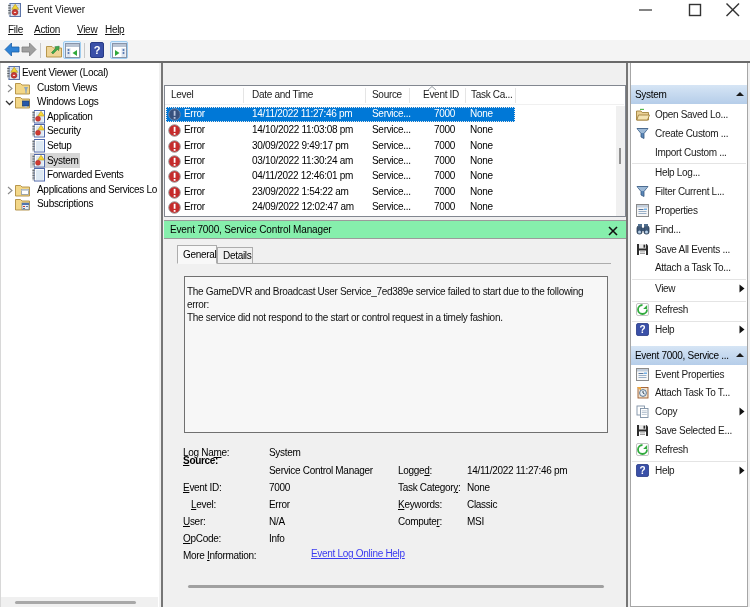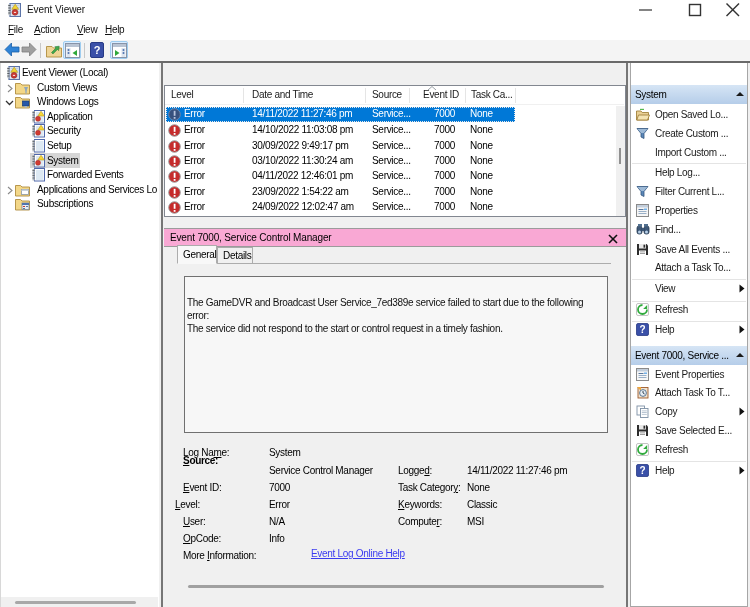--- a/index.html
+++ b/index.html
@@ -14,21 +14,21 @@
   overflow:hidden;
 }
 .abs { position:absolute; }
 
 #titlebar { left:0; top:0; width:750px; height:20px; background:#fff; }
 #title-text { left:27px; top:4px; font-size:10px; letter-spacing:-0.05px; color:#111; }
 
 .winbtn { top:0; height:20px; }
 
 #menubar { left:0; top:20px; width:750px; height:20px; background:#fff; }
-.menuitem { top:24px; font-size:10px; color:#111; }
+.menuitem { top:24px; font-size:10px; color:#111;text-decoration:underline; }
 .menuitem u { text-decoration:underline; }
 
 #toolbar { left:0; top:40px; width:750px; height:23px; background:#f4f4f4; border-bottom:2px solid #696969; }
 .tsep { top:43px; width:1px; height:15px; background:#c8c8c8; }
 .tglow { top:41px; width:18px; height:18px; background:#d9ecff; border:1px solid #9fcdf0; border-radius:2px; }
 
 #tree { left:0; top:63px; width:159px; height:544px; background:#fff; border-left:1px solid #d8d8d8; }
 .trow { position:absolute; left:0; height:15px; white-space:nowrap; }
 .trow .lbl { position:absolute; top:1px; }
 #tree-hscroll { left:1px; top:597px; width:157px; height:10px; background:#f0f0f0; }
@@ -38,24 +38,24 @@
 #midhead { left:0; top:0; width:463px; height:18px; background:#595959; color:#fff; line-height:18px; }
 #tablebox { left:1px; top:22px; width:462px; height:132px; background:#fff; border:1px solid #828790; }
 .colsep { position:absolute; top:2px; width:1px; height:15px; background:#e5e5e5; }
 .hdrcell { position:absolute; top:3px; color:#1a1a1a; }
 .row { position:absolute; left:0; width:459px; height:15px; }
 .rowsel { background:#0078d7; color:#fff; width:349px; outline:1px dotted #e8e8e8; outline-offset:-1px; }
 .cell { position:absolute; top:1px; white-space:nowrap; }
 #vscroll { left:451px; top:20px; width:9px; height:110px; background:#f0f0f0; }
 #vthumb { left:3px; top:42px; width:2px; height:16px; background:#909090; }
 
-#dtitle { left:1px; top:157px; width:462px; height:19px; letter-spacing:-0.15px; background:#f9a8d4; border-top:1px solid #9b9b9b; border-bottom:1px solid #9b9b9b; line-height:17px;margin-top:8px; }
+#dtitle { left:1px; top:157px; width:462px; height:19px; letter-spacing:-0.15px; background:#86efac; border-top:1px solid #9b9b9b; border-bottom:1px solid #9b9b9b; line-height:17px; }
 #tab1 { left:14px; top:182px; width:40px; height:19px; background:#f8f8f8; border:1px solid #acacac; border-bottom:1px solid #f8f8f8; z-index:2; line-height:17px; text-align:left; padding-left:5px; }
 #tab2 { left:54px; top:184px; width:36px; height:17px; border:1px solid #acacac; line-height:15px; text-align:left; padding-left:5px; }
-#descbox { left:21px; top:213px; width:424px; height:157px; background:#f7f7f7; border:1px solid #707070; padding:19px 2px; line-height:13px; color:#111; white-space:nowrap; overflow:hidden; }
+#descbox { left:21px; top:213px; width:424px; height:157px; background:#f7f7f7; border:1px solid #707070; padding:8px 2px; line-height:13px; color:#111; white-space:nowrap; overflow:hidden; }
 .flabel u, .fl u { text-decoration:underline; }
 #hscroll2 { left:25px; top:522px; width:416px; height:3px; background:#a0a0a0; border-radius:2px; }
 
 #actions { left:630px; top:63px; width:118px; height:544px; background:#fff; border:1px solid #a6a6a6; border-top:none; }
 #act-head { left:0; top:0; width:116px; height:21px; background:#f0f0f0; font-weight:bold; line-height:21px; }
 .sechead { position:absolute; left:0; width:116px; height:20px; background:linear-gradient(#d6e5f5,#b5cde9); line-height:20px; border-top:1px solid #fff; }
 .aitem { position:absolute; left:24px; white-space:nowrap; color:#1a1a1a; }
 .aicon { position:absolute; left:5px; }
 .asep { position:absolute; left:1px; width:114px; height:1px; background:#e4e4e4; }
 .arr { position:absolute; left:108px; font-size:8px; color:#111; }
@@ -466,21 +466,21 @@
   <div class="fl abs" style="left:20px; top:384px;">Log Na<u>m</u>e:</div>
     <div class="fl abs" style="left:106px; top:384px;">System</div>
   <div class="fl abs" style="left:20px; top:392px;font-weight:bold;"><u>S</u>ource:</div>
     <div class="fl abs" style="left:106px; top:402px;">Service Control Manager</div>
   <div class="fl abs" style="left:235px; top:402px;">Logge<u>d</u>:</div>
     <div class="fl abs" style="left:304px; top:402px;">14/11/2022 11:27:46 pm</div>
   <div class="fl abs" style="left:20px; top:419px;"><u>E</u>vent ID:</div>
     <div class="fl abs" style="left:106px; top:419px;">7000</div>
   <div class="fl abs" style="left:235px; top:419px;">Task Categor<u>y</u>:</div>
     <div class="fl abs" style="left:304px; top:419px;">None</div>
-  <div class="fl abs" style="left:12px; top:436px;"><u>L</u>evel:</div>
+  <div class="fl abs" style="left:28px; top:436px;"><u>L</u>evel:</div>
     <div class="fl abs" style="left:106px; top:436px;">Error</div>
   <div class="fl abs" style="left:235px; top:436px;"><u>K</u>eywords:</div>
     <div class="fl abs" style="left:304px; top:436px;">Classic</div>
   <div class="fl abs" style="left:20px; top:453px;"><u>U</u>ser:</div>
     <div class="fl abs" style="left:106px; top:453px;">N/A</div>
   <div class="fl abs" style="left:235px; top:453px;">Compute<u>r</u>:</div>
     <div class="fl abs" style="left:304px; top:453px;">MSI</div>
   <div class="fl abs" style="left:20px; top:470px;"><u>O</u>pCode:</div>
     <div class="fl abs" style="left:106px; top:470px;">Info</div>
   <div class="fl abs" style="left:20px; top:487px;">More <u>I</u>nformation:</div>

